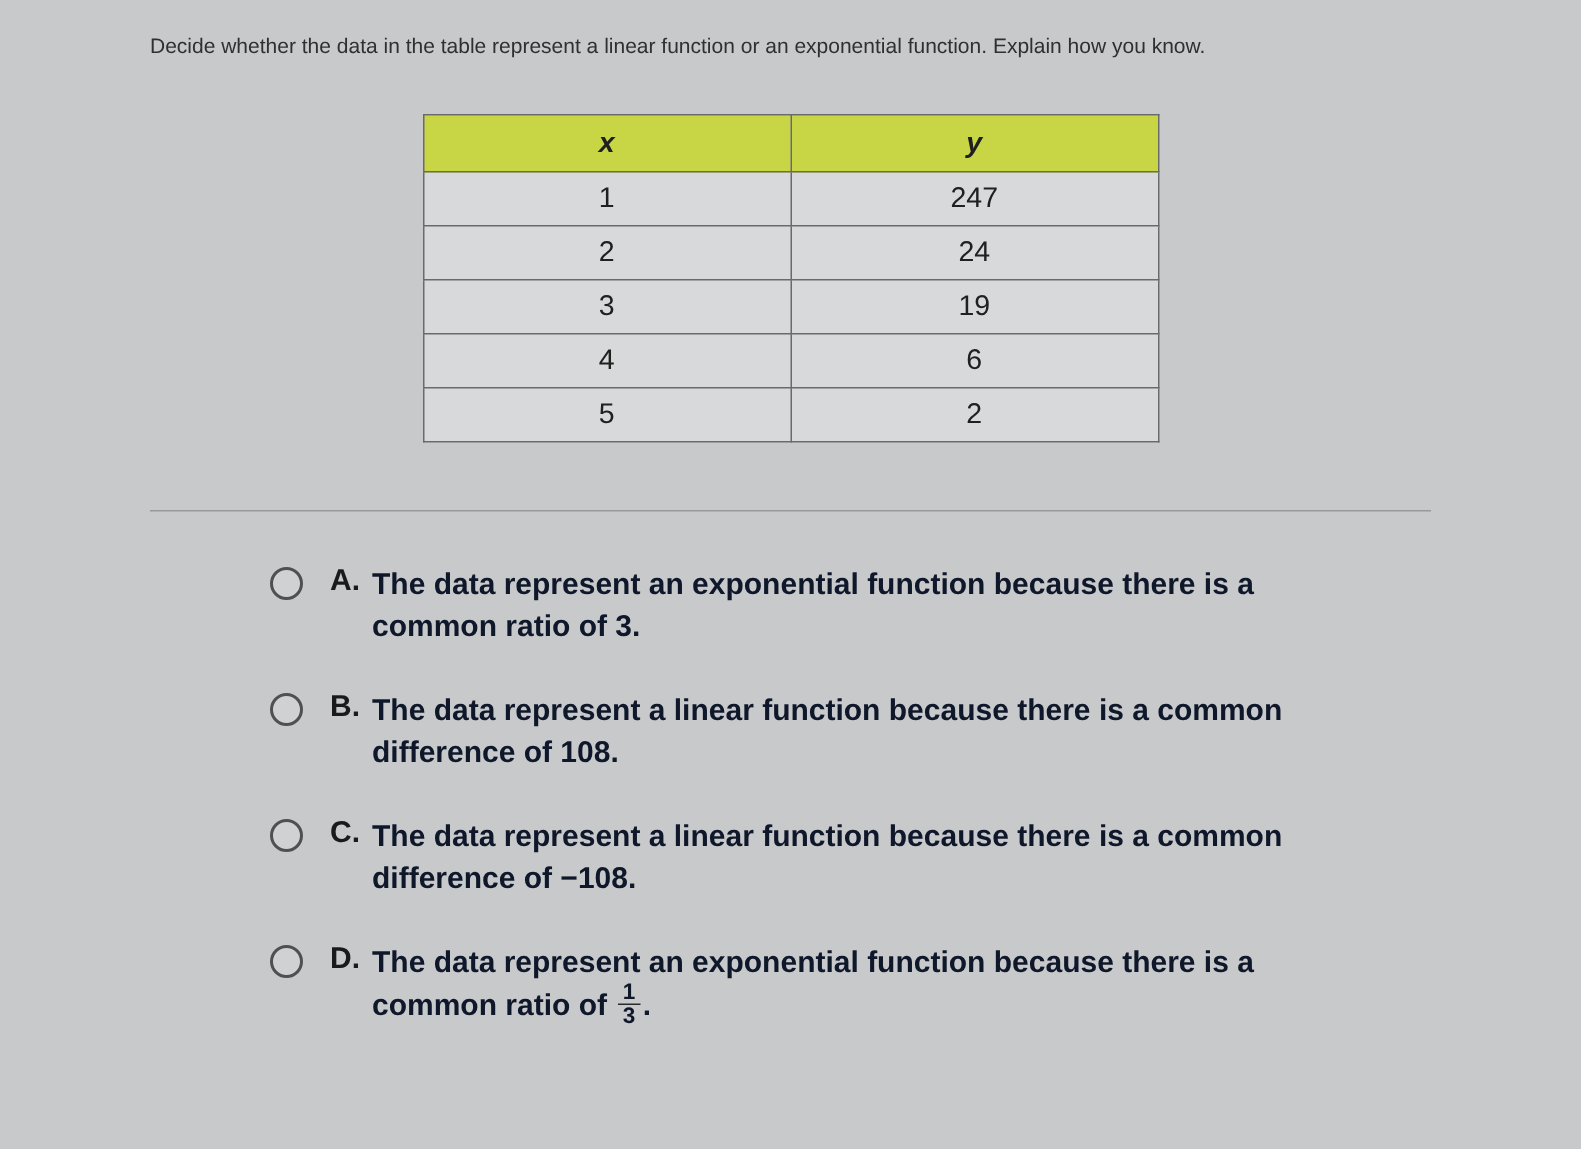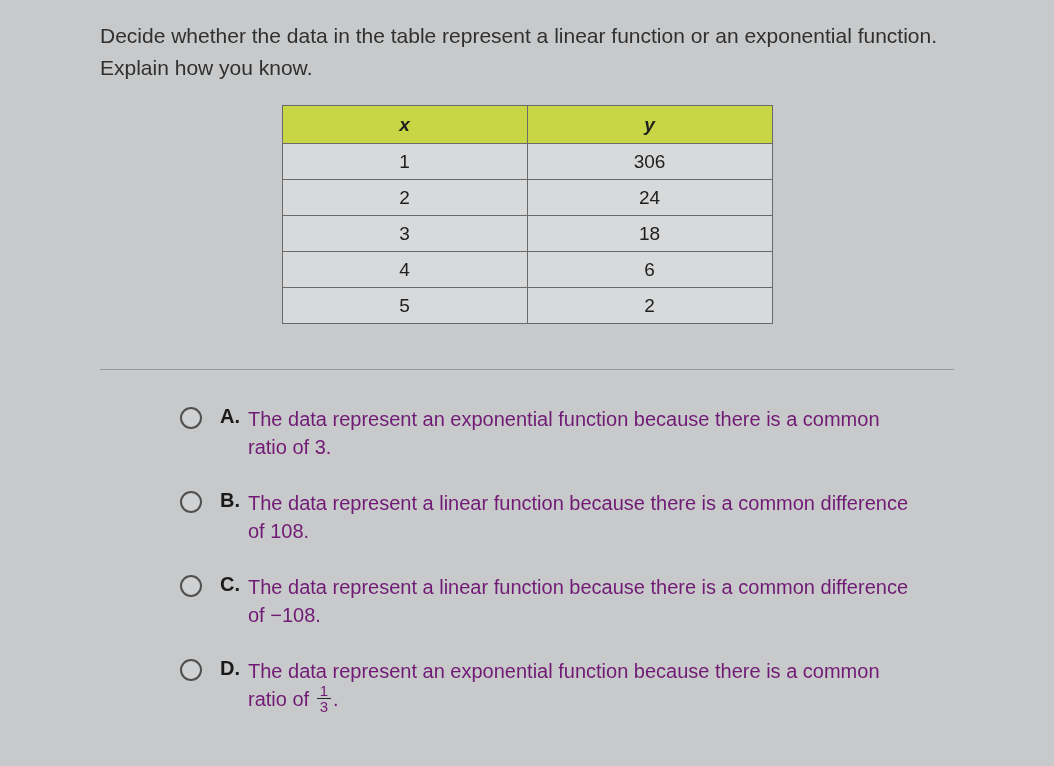--- a/index.html
+++ b/index.html
@@ -9,23 +9,23 @@
     }
     body {
       font-family: Arial, Helvetica, sans-serif;
       background: #c8c9ca;
       width: 1054px;
       height: 766px;
       padding: 20px 100px;
       color: #2a2a2a;
     }
     .question-text {
-      font-size: 21px;
+      font-size: 14px;
       line-height: 1.5;
-      margin-bottom: 22px;
+      margin-bottom: 35px;
       color: #303030;
     }
     .table-container {
       display: flex;
       justify-content: center;
       margin-bottom: 45px;
     }
     table {
       border-collapse: collapse;
       background: #d8d9da;
@@ -71,21 +71,22 @@
     .option-label {
       font-weight: bold;
       font-size: 20px;
       margin-right: 8px;
       flex-shrink: 0;
       color: #1a1a1a;
     }
     .option-text {
       font-size: 20px;
       line-height: 1.4;
-      color: #701a75;
+      color: #0f172a;
+      font-weight: bold;
     }
     .fraction {
       display: inline-flex;
       flex-direction: column;
       align-items: center;
       vertical-align: middle;
       font-size: 15px;
       line-height: 1;
       margin: 0 2px;
       position: relative;
@@ -108,29 +109,29 @@
   <table>
     <thead>
       <tr>
         <th>x</th>
         <th>y</th>
       </tr>
     </thead>
     <tbody>
       <tr>
         <td>1</td>
-        <td>306</td>
+        <td>247</td>
       </tr>
       <tr>
         <td>2</td>
         <td>24</td>
       </tr>
       <tr>
         <td>3</td>
-        <td>18</td>
+        <td>19</td>
       </tr>
       <tr>
         <td>4</td>
         <td>6</td>
       </tr>
       <tr>
         <td>5</td>
         <td>2</td>
       </tr>
     </tbody>

